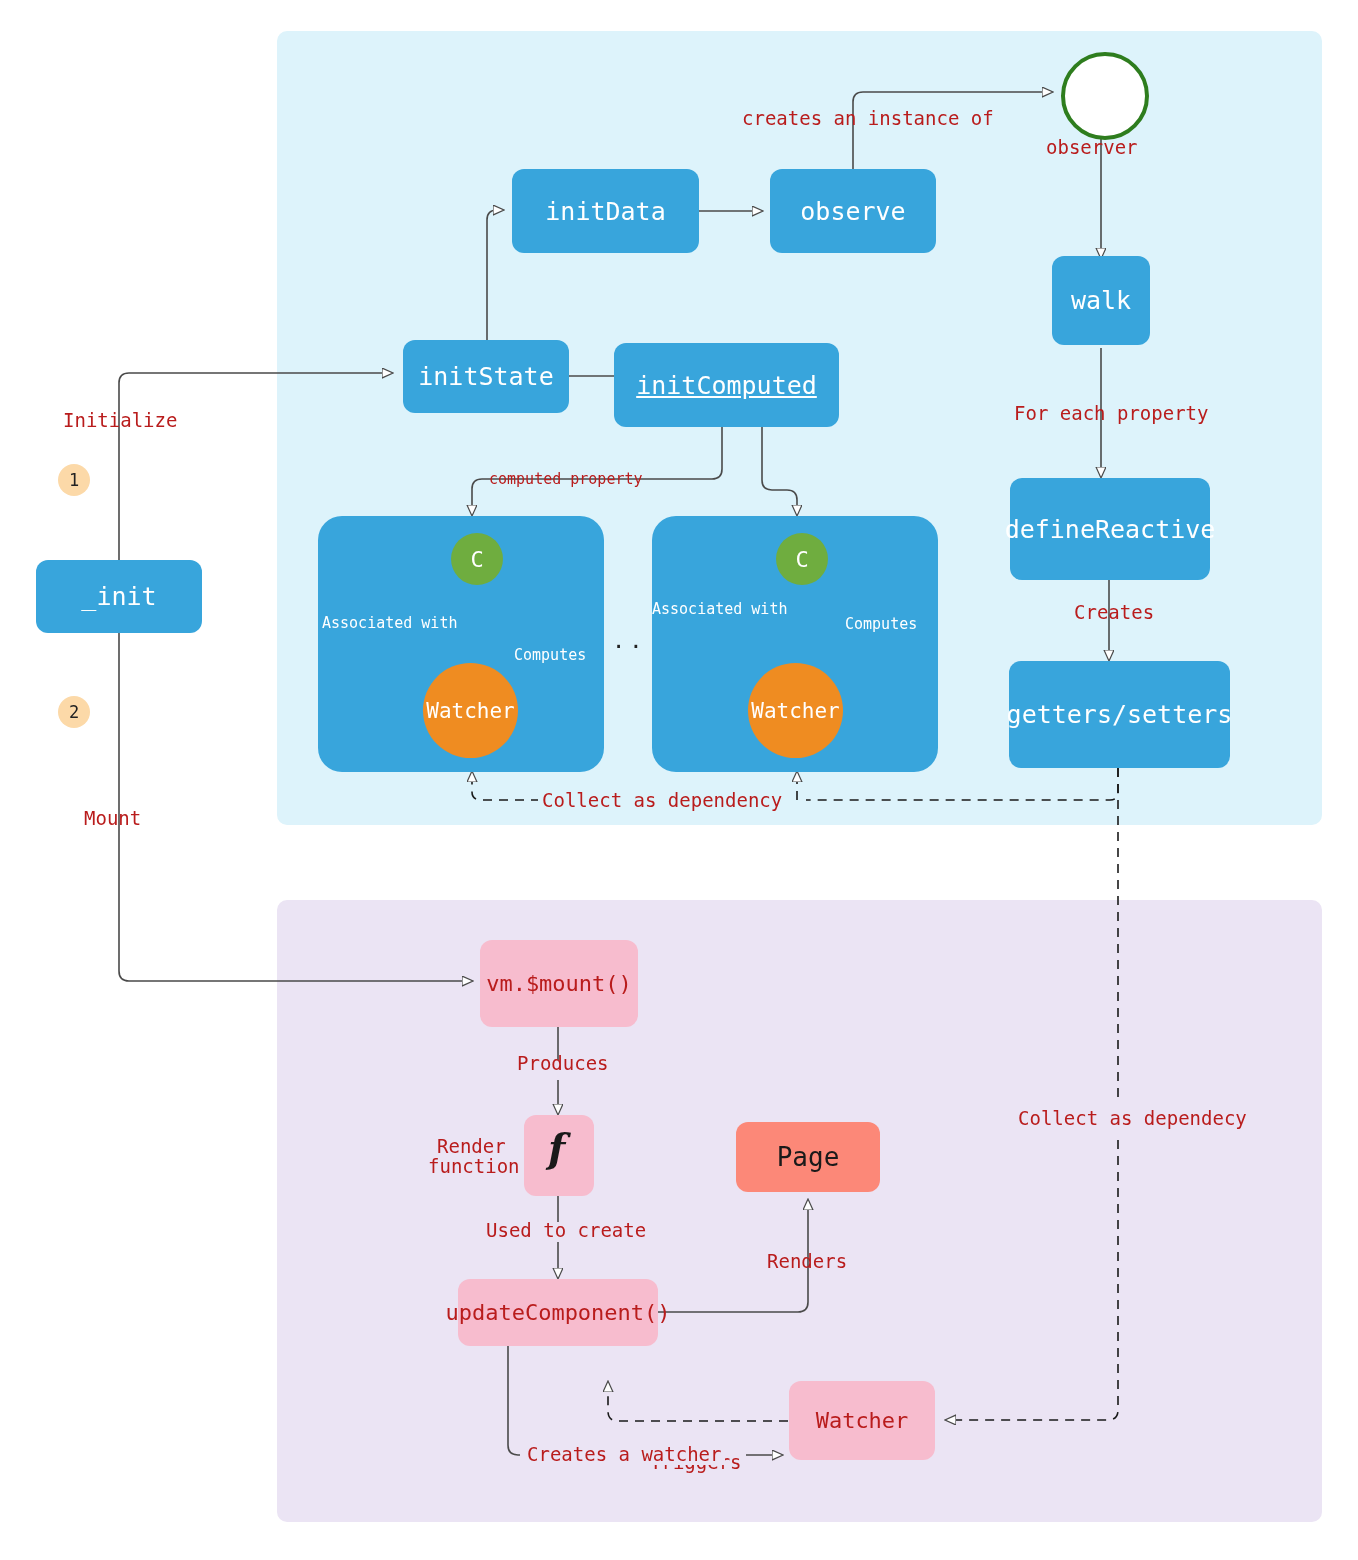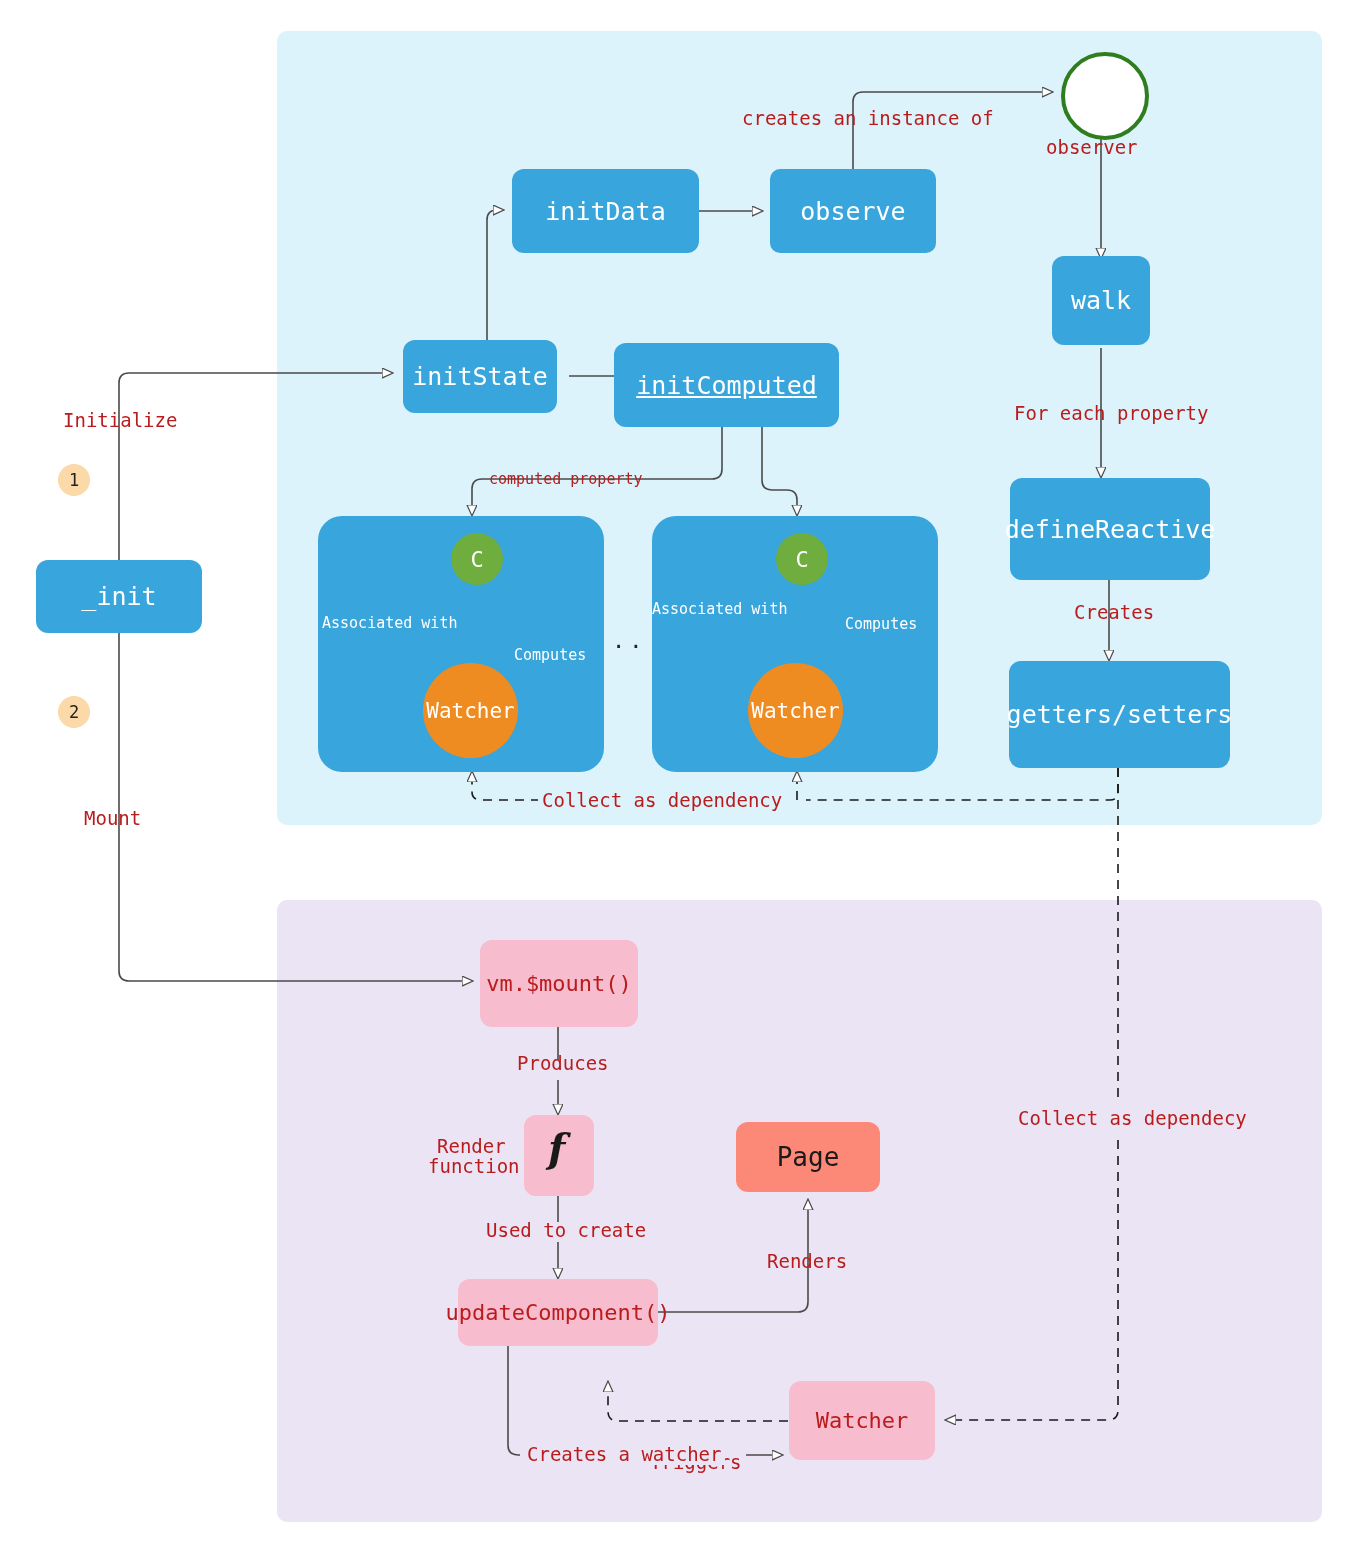--- a/index.html
+++ b/index.html
@@ -114,25 +114,25 @@
   </svg>
 
   <div class="node blue" style="left:36px;top:560px;width:166px;height:73px;">_init</div>
 
   <div class="circle num" style="left:58px;top:464px;width:32px;height:32px;">1</div>
   <div class="circle num" style="left:58px;top:696px;width:32px;height:32px;">2</div>
 
   <div class="lbl" style="left:63px;top:409px;">Initialize</div>
   <div class="lbl" style="left:84px;top:807px;">Mount</div>
 
-  <div class="node blue" style="left:403px;top:340px;width:154px;height:73px;">initState</div>
+  <div class="node blue" style="left:403px;top:340px;width:166px;height:73px;">initState</div>
 
   <div class="node blue" style="left:512px;top:169px;width:187px;height:84px;">initData</div>
 
-  <div class="node blue" style="left:770px;top:169px;width:166px;height:84px;border-radius:10px;">observe</div>
+  <div class="node blue" style="left:770px;top:169px;width:166px;height:84px;">observe</div>
 
   <div class="node blue" style="left:614px;top:343px;width:225px;height:84px;text-decoration:underline;">initComputed</div>
 
   <div class="circle obs" style="left:1061px;top:52px;width:80px;height:80px;"></div>
   <div class="lbl" style="left:1046px;top:136px;">observer</div>
 
   <div class="node blue" style="left:1052px;top:256px;width:98px;height:89px;">walk</div>
 
   <div class="node blue" style="left:1010px;top:478px;width:200px;height:102px;">defineReactive</div>
 

